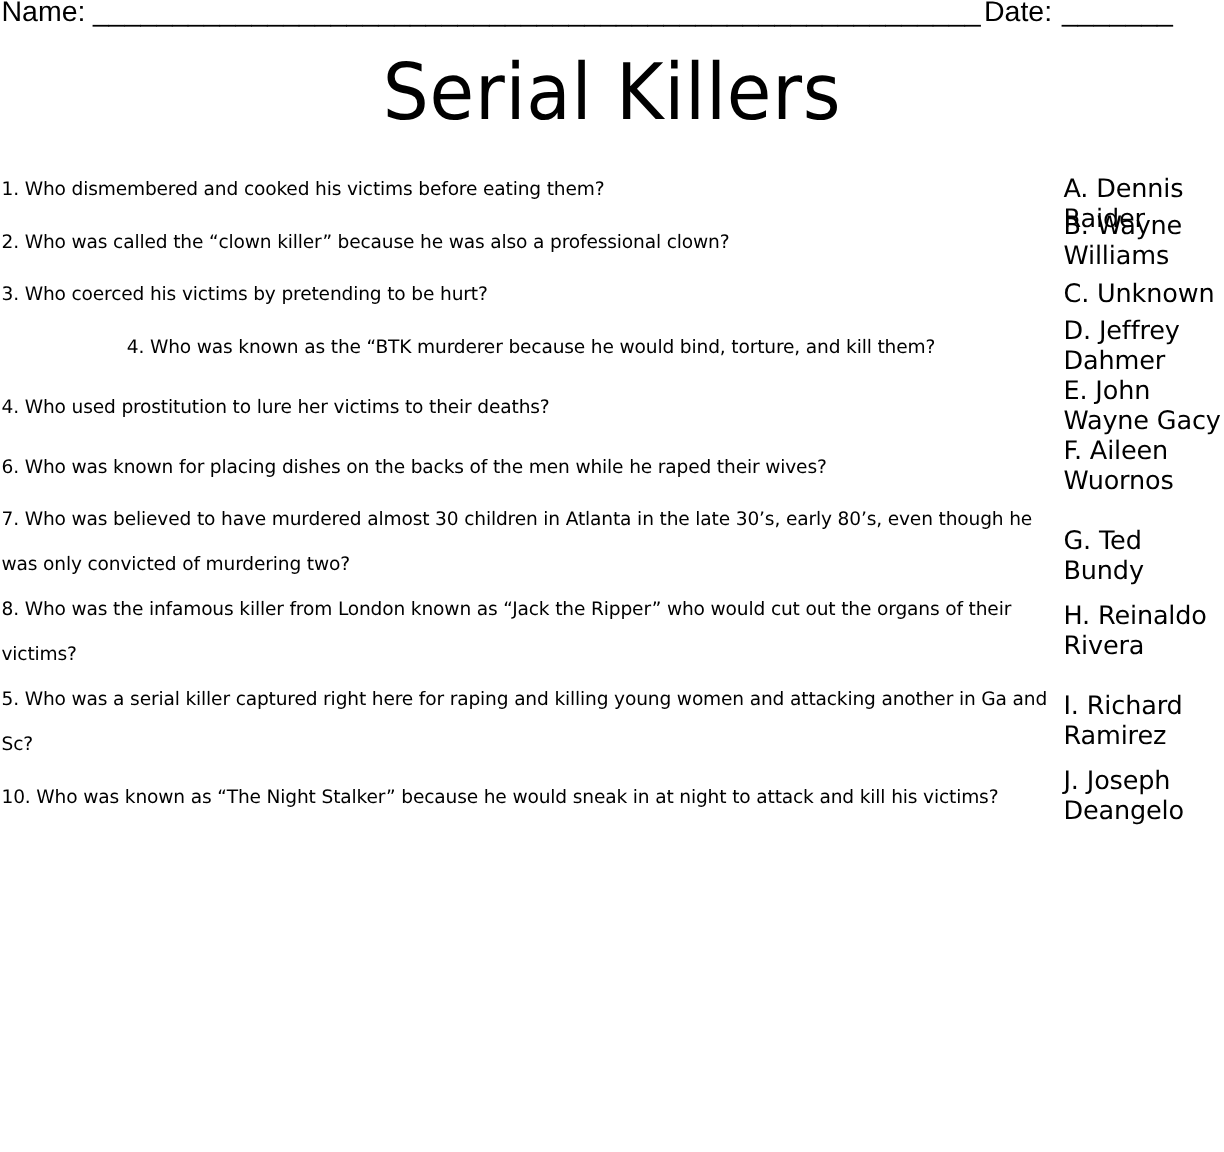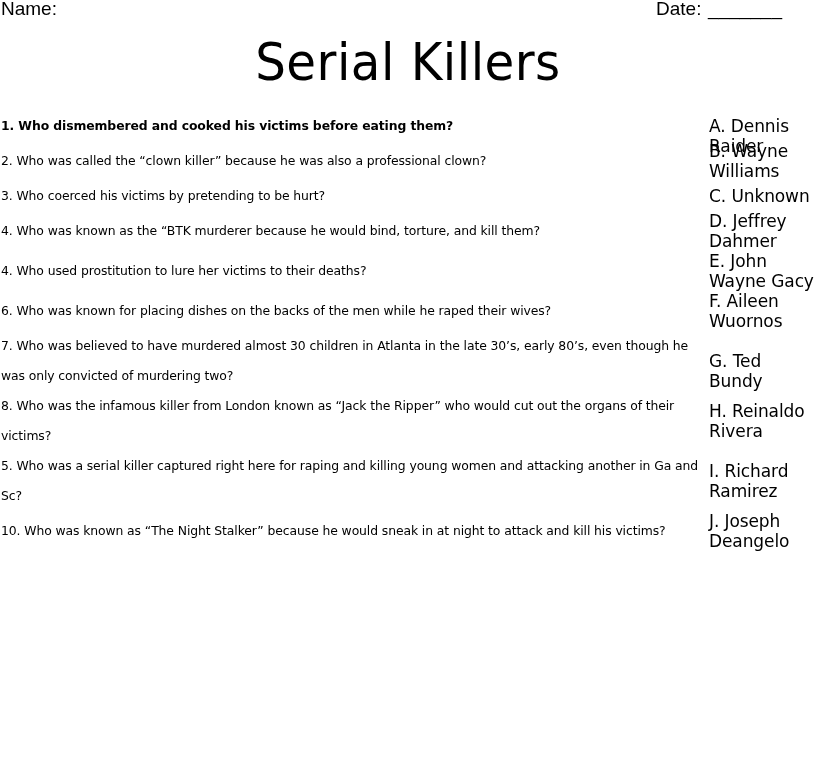--- a/index.html
+++ b/index.html
@@ -26,30 +26,31 @@
       position: absolute; left: 709px; width: 106px;
       font-family: "DejaVu Sans", sans-serif; font-size: 17px; line-height: 20px;
       letter-spacing: -0.1px;
     }
   </style>
 </head>
 <body>
 
 <div class="header-line">
   <span class="name-label">Name:</span>
+  <span class="name-blank">________________________________________________________</span>
   <span class="date-label">Date:</span>
   <span class="date-blank">_______</span>
 </div>
 
 <div class="title">Serial Killers</div>
 
-<div class="q" style="top:111px;font-weight:bold;">1. Who dismembered and cooked his victims before eating them?</div>
+<div class="q" style="top:111px;">1. Who dismembered and cooked his victims before eating them?</div>
 <div class="q" style="top:146px;">2. Who was called the “clown killer” because he was also a professional clown?</div>
 <div class="q" style="top:181px;">3. Who coerced his victims by pretending to be hurt?</div>
-<div class="q" style="top:216px;">4. Who was known as the “BTK murderer because he would bind, torture, and kill them?</div>
+<div class="q" style="top:216px;text-align:center;">4. Who was known as the “BTK murderer because he would bind, torture, and kill them?</div>
 <div class="q" style="top:256px;">4. Who used prostitution to lure her victims to their deaths?</div>
 <div class="q" style="top:296px;">6. Who was known for placing dishes on the backs of the men while he raped their wives?</div>
 <div class="q" style="top:331px;">7. Who was believed to have murdered almost 30 children in Atlanta in the late 30’s, early 80’s, even though he was only convicted of murdering two?</div>
 <div class="q" style="top:391px;">8. Who was the infamous killer from London known as “Jack the Ripper” who would cut out the organs of their victims?</div>
 <div class="q" style="top:451px;">5. Who was a serial killer captured right here for raping and killing young women and attacking another in Ga and Sc?</div>
 <div class="q" style="top:516px;">10. Who was known as “The Night Stalker” because he would sneak in at night to attack and kill his victims?</div>
 
 <div class="a" style="top:116px;">A. Dennis Raider</div>
 <div class="a" style="top:141px;">B. Wayne Williams</div>
 <div class="a" style="top:186px;">C. Unknown</div>

